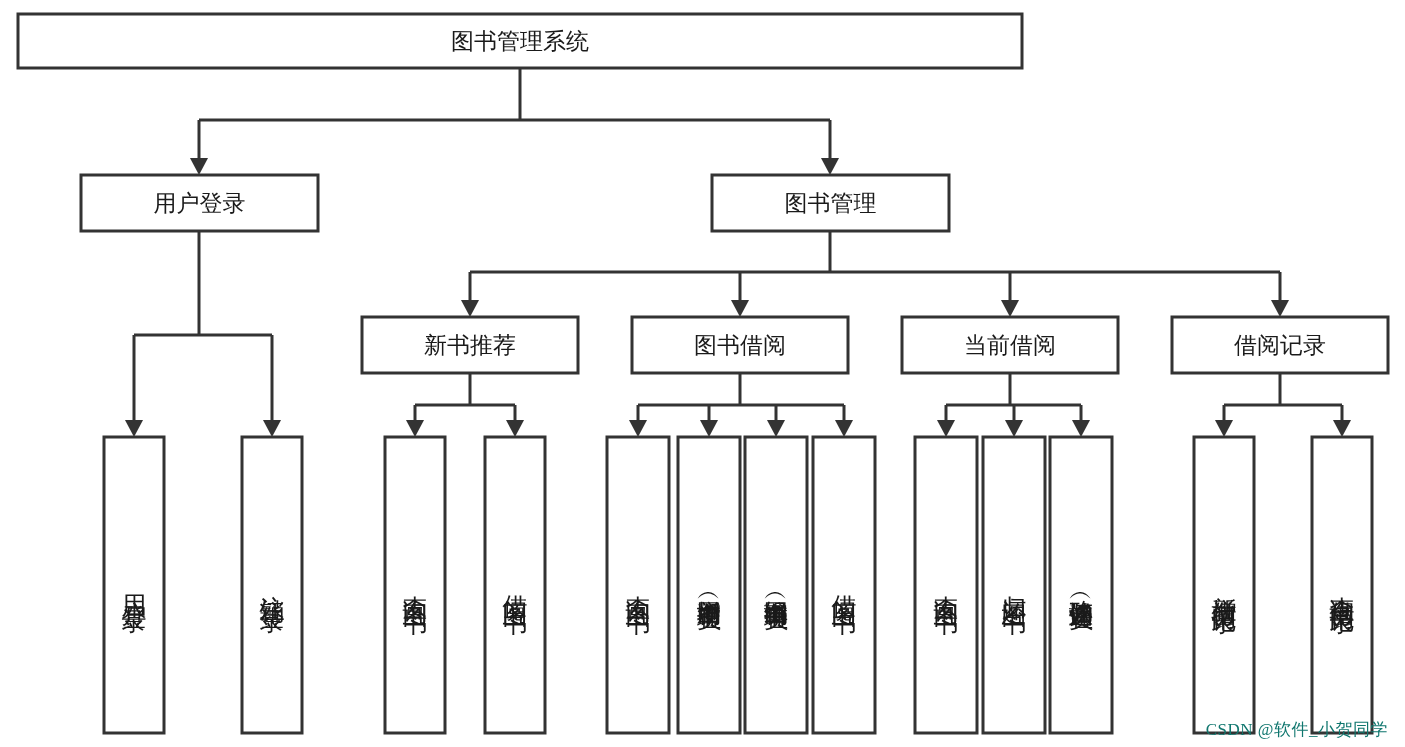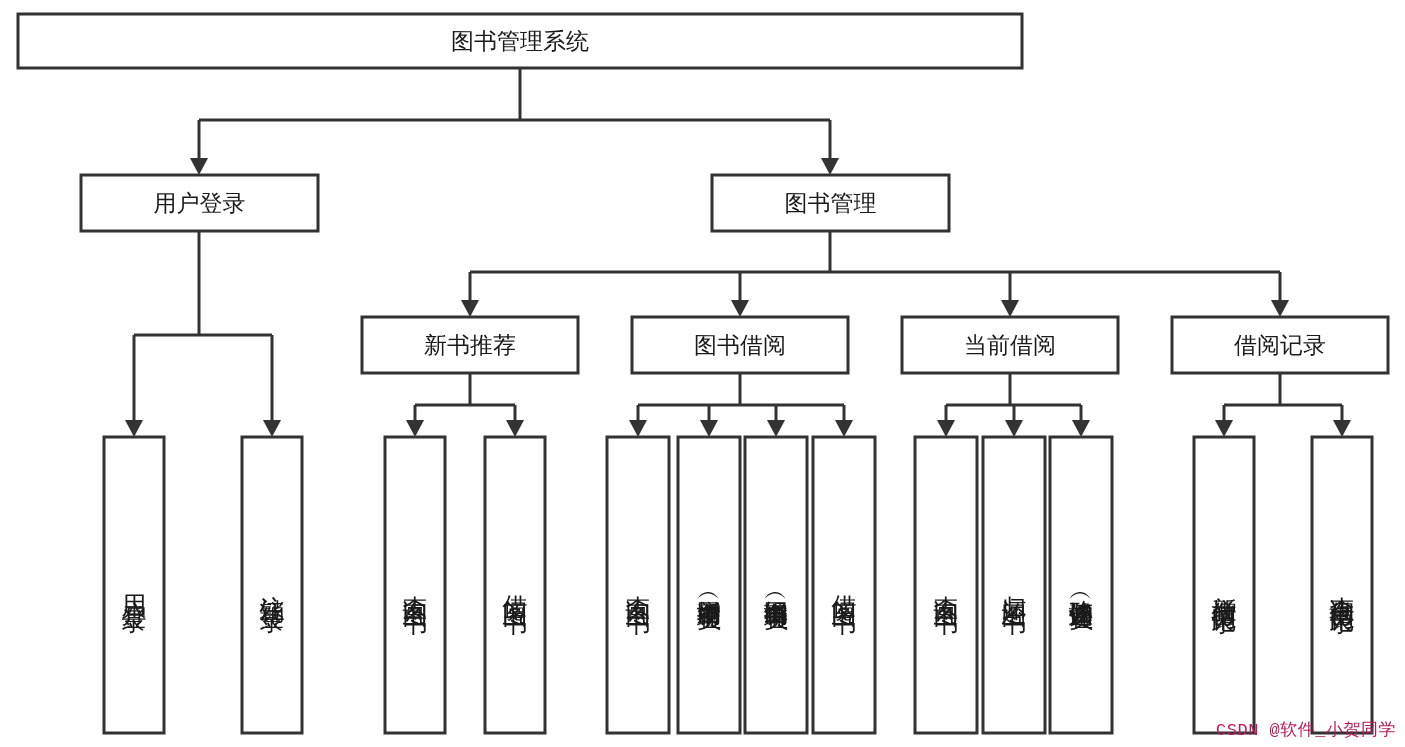--- a/index.html
+++ b/index.html
@@ -64,25 +64,25 @@
     font-family: "DejaVu Sans", "Liberation Sans", sans-serif;
     font-size: 25px;
     line-height: 1.0;
     color: #1a1a1a;
     letter-spacing: 5px;
     text-align: center;
     white-space: nowrap;
   }
   .watermark {
     position: absolute;
-    right: 9px;
+    right: 17px;
     bottom: 6px;
-    font-family: Liberation Mono, monospace;
+    font-family: Liberation Serif, serif;
     font-size: 17px;
-    color: #be185d;
+    color: #0f766e;
     letter-spacing: 0.5px;
     pointer-events: none;
     user-select: none;
   }
 </style>
 </head>
 <body>
 
 <div id="diagram-root">
   <svg class="diagram-canvas" id="diagram-svg" viewBox="0 0 1405 747" xmlns="http://www.w3.org/2000/svg">

